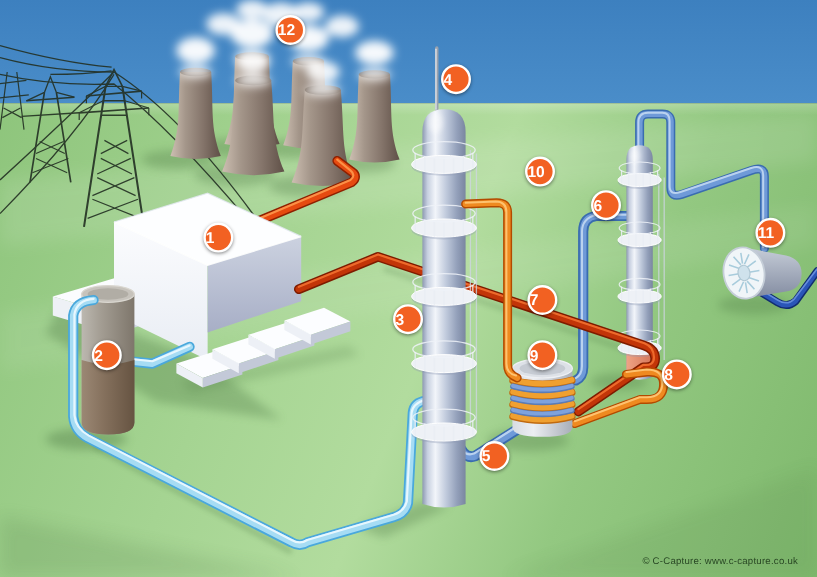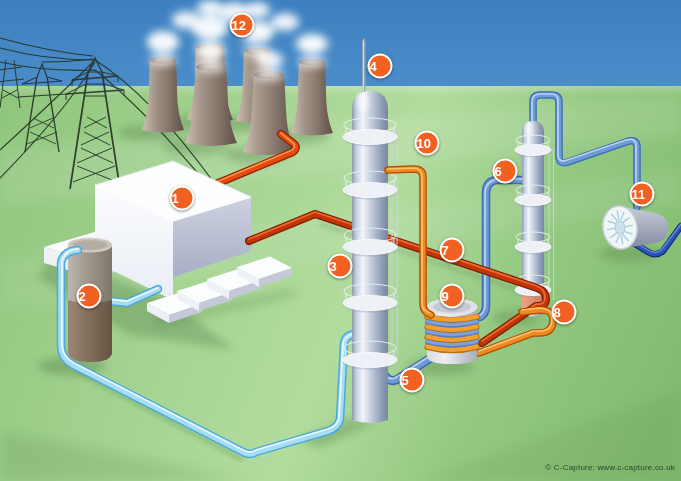--- a/index.html
+++ b/index.html
@@ -10,21 +10,21 @@
   .grass{position:absolute;left:0;top:86px;width:681px;height:395px;
        background:linear-gradient(112deg,#8ec57c 0%,var(--grass,#a5d492) 32%,#b2dc9e 52%,#93c881 72%,#7fb96d 100%);}
   .grass::before{content:'';position:absolute;left:0;top:0;right:0;height:10px;
        background:linear-gradient(rgba(255,255,255,.22),rgba(255,255,255,0));}
   svg.scene{position:absolute;left:0;top:0;}
   .marker{position:absolute;width:25px;height:25px;box-sizing:border-box;
        border-radius:50%;background:var(--marker,#f26122);border:2px solid #ffffff;
        box-shadow:0 1px 3px rgba(0,0,0,.45);color:#fff;font-weight:bold;
        font-size:13px;line-height:21px;text-align:left;
        transform:translate(-50%,-50%);}
-  .copyright{position:absolute;right:6px;bottom:9px;font-size:8px;
+  .copyright{position:absolute;right:16px;bottom:9px;font-size:8px;
        color:#23401f;letter-spacing:.2px;opacity:.95;}
 </style>
 </head>
 <body>
 
 <div class="stage">
   <div class="sky"></div>
   <div class="grass"></div>
 
   <svg class="scene" width="681" height="481" viewBox="0 0 681 481">
@@ -383,19 +383,19 @@
   <div id="markers-layer">
       <div class="marker" style="left: 182px; top: 198px;">1</div>
       <div class="marker" style="left: 89px; top: 296px;">2</div>
       <div class="marker" style="left: 340px; top: 266px;">3</div>
       <div class="marker" style="left: 380px; top: 66px;">4</div>
       <div class="marker" style="left: 412px; top: 380px;">5</div>
       <div class="marker" style="left: 505px; top: 171px;">6</div>
       <div class="marker" style="left: 452px; top: 250px;">7</div>
       <div class="marker" style="left: 564px; top: 312px;">8</div>
       <div class="marker" style="left: 452px; top: 296px;">9</div>
-      <div class="marker" style="left: 427px; top: 143px;">10</div>
+      <div class="marker" style="left: 450px; top: 143px;">10</div>
       <div class="marker" style="left: 642px; top: 194px;">11</div>
       <div class="marker" style="left: 242px; top: 25px;">12</div>
     </div>
 
   <div class="copyright">© C-Capture: www.c-capture.co.uk</div>
 </div>
 
 </body></html>

